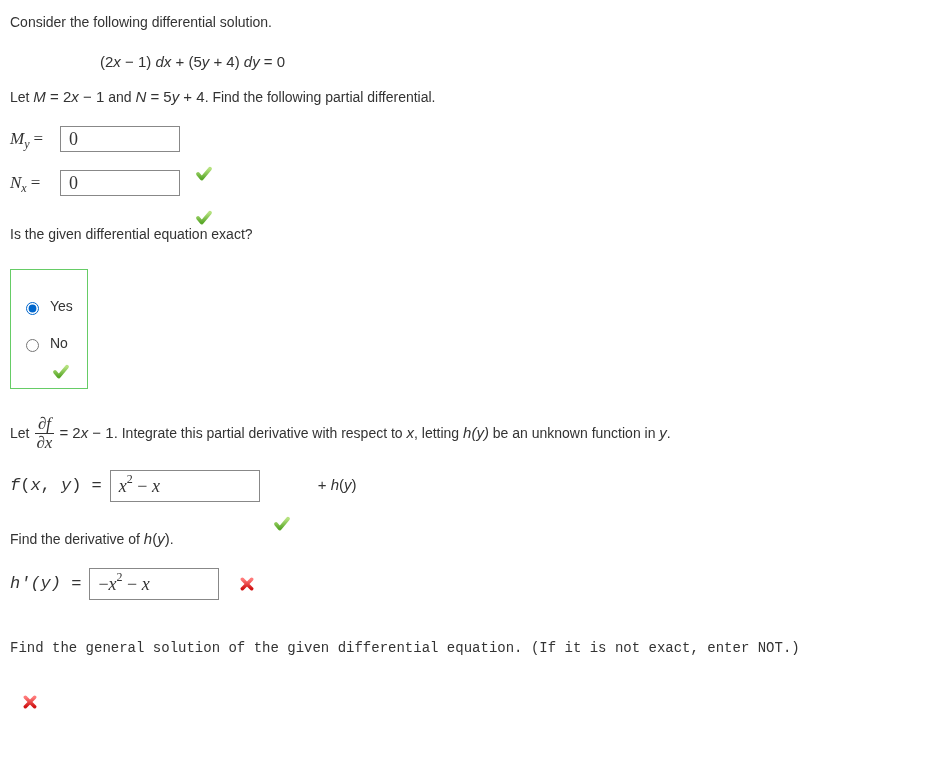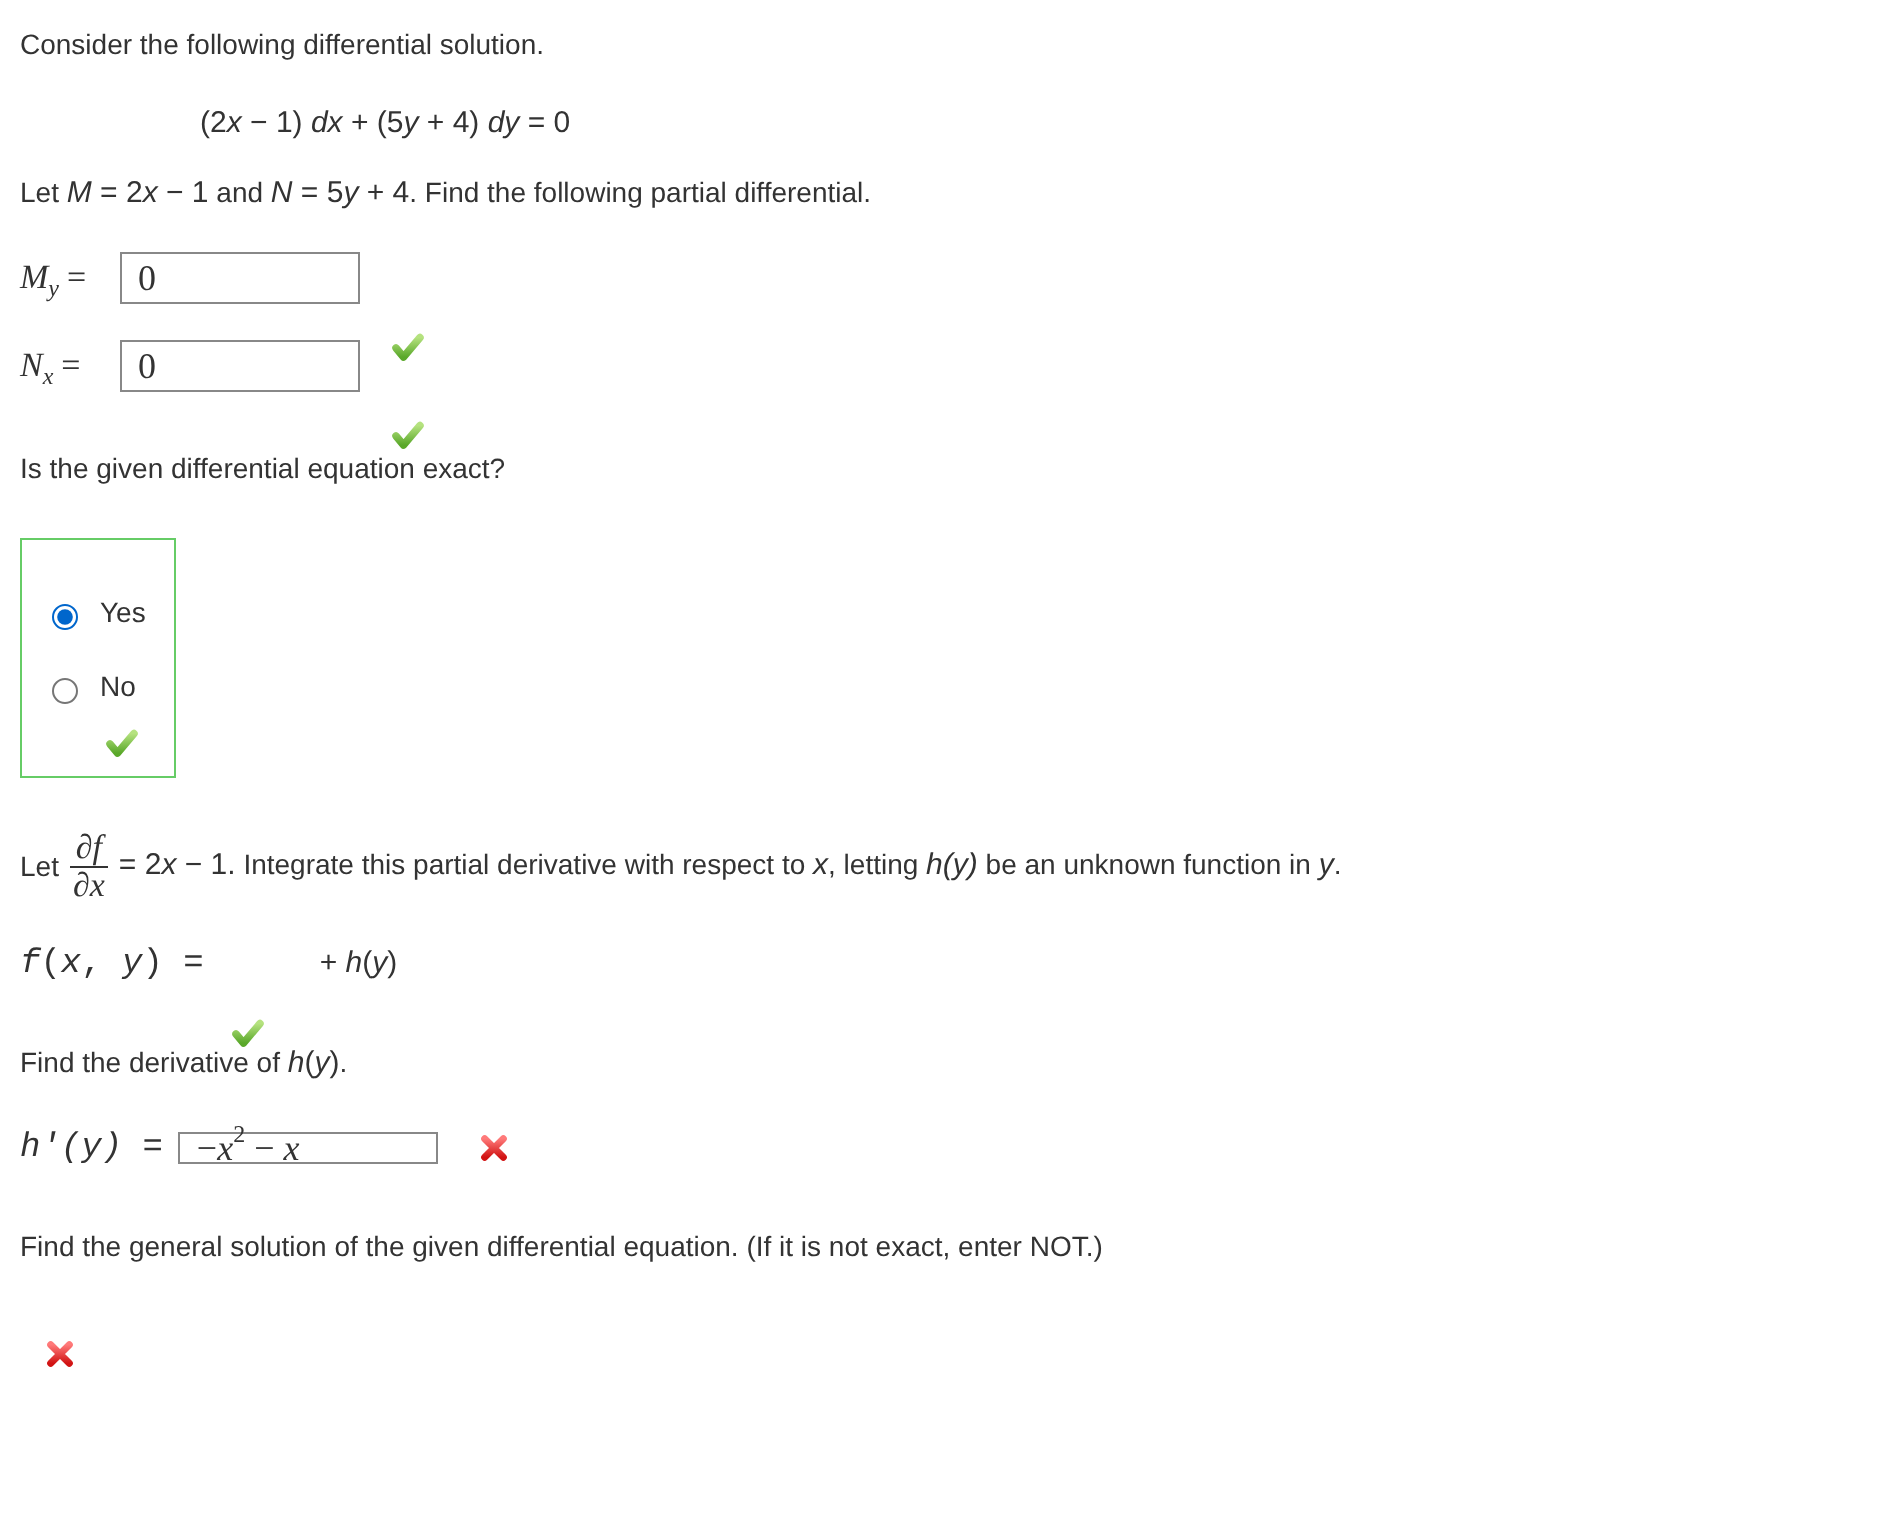--- a/index.html
+++ b/index.html
@@ -22,21 +22,21 @@
     display: inline-flex;
     align-items: center;
     font-family: 'Times New Roman', serif;
     font-size: 18px;
     font-style: italic;
     vertical-align: middle;
     box-sizing: border-box;
   }
   .answer-box.small { min-width: 120px; }
   .answer-box.med { min-width: 150px; height: 32px; }
-  .answer-box.hy { min-width: 130px; height: 16px; }
+  .answer-box.hy { min-width: 130px; height: 32px; }
   .row { display: flex; align-items: center; gap: 10px; margin-bottom: 14px; }
   .row.nx { margin-top: 6px; }
   .label-math {
     font-family: 'Times New Roman', serif;
     font-style: italic;
     font-size: 17px;
     display: inline-flex;
     align-items: baseline;
     min-width: 40px;
   }
@@ -184,20 +184,23 @@
   <span class="frac">
     <span class="num">∂f</span>
     <span class="den">∂x</span>
   </span>
   <span class="math"><span class="up"> = 2</span>x<span class="up"> − 1.</span></span>
   <span>&nbsp;Integrate this partial derivative with respect to <span class="math">x</span>, letting <span class="math">h(y)</span> be an unknown function in <span class="math">y</span>.</span>
 </div>
 
 <div class="fxy-row">
   <span class="fxy-lbl">f<span style="font-style:normal">(</span>x<span style="font-style:normal">, </span>y<span style="font-style:normal">) = </span></span>
+  <span class="answer-box med">
+    <span><span>x</span><span class="sup" style="font-style:normal;">2</span><span style="font-style:normal;"> − </span>x</span>
+  </span>
   <span class="check-icon below-check">
     <svg viewBox="0 0 24 24">
         <path d="M4 12 L9 18 L20 5" stroke="url(#gcheck)" stroke-width="5" fill="none" stroke-linecap="round" stroke-linejoin="round"></path>
       </svg>
   </span>
   <span class="math" style="margin-left:18px;"><span class="up"> + </span>h<span class="up">(</span>y<span class="up">)</span></span>
 </div>
 
 <div class="section" style="margin-top:26px;">
   <span>Find the derivative of <span class="math">h<span class="up">(</span>y<span class="up">)</span></span>.</span>
@@ -208,21 +211,21 @@
   <span class="answer-box hy">
     <span><span style="font-style:normal;">−</span>x<span class="sup" style="font-style:normal;">2</span><span style="font-style:normal;"> − </span>x</span>
   </span>
   <span class="cross-icon after-box-mark">
     <svg viewBox="0 0 24 24">
         <path d="M4 4 L20 20 M20 4 L4 20" stroke="url(#gcross)" stroke-width="6" stroke-linecap="round"></path>
       </svg>
   </span>
 </div>
 
-<div class="section" style="margin-top:26px;">
+<div class="section" style="margin-top:38px;font-family:Liberation Mono, monospace;">
   <span>Find the general solution of the given differential equation. (If it is not exact, enter NOT.)</span>
 </div>
 
 <div>
   <span class="cross-icon after-box-mark" style="position:relative; top:14px;">
     <svg viewBox="0 0 24 24">
         <path d="M4 4 L20 20 M20 4 L4 20" stroke="url(#gcross)" stroke-width="6" stroke-linecap="round"></path>
       </svg>
   </span>
 </div>

